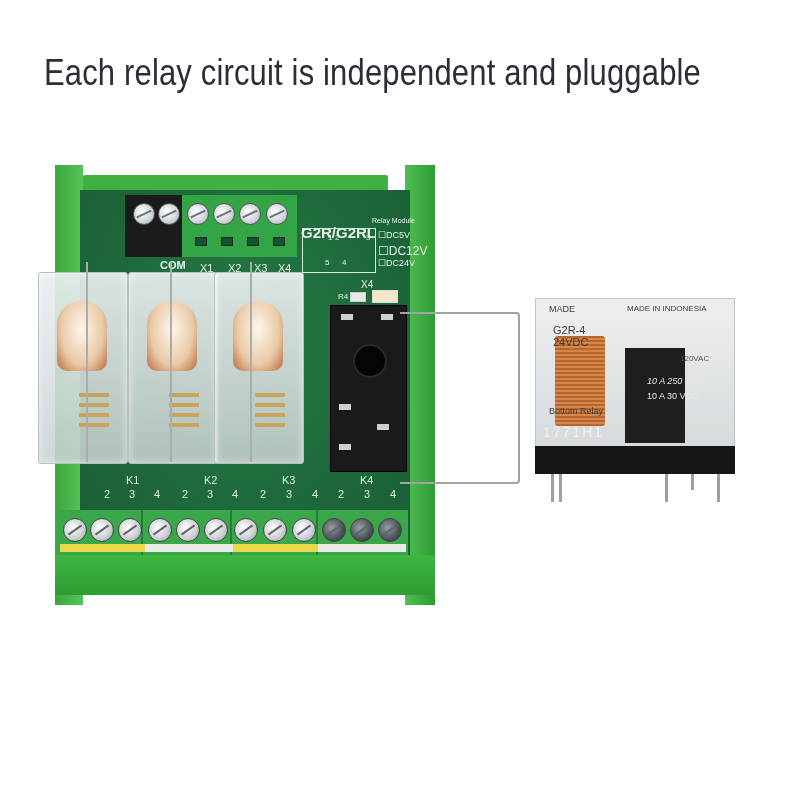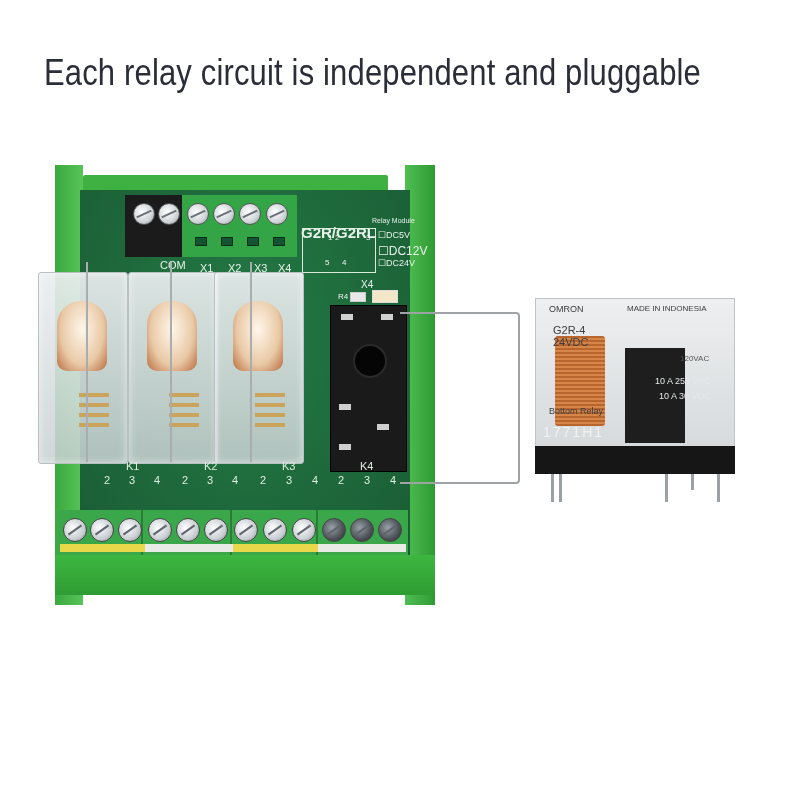--- a/index.html
+++ b/index.html
@@ -34,21 +34,21 @@
   .relay .pins { position:absolute; left:40px; top:120px; width:30px; height:36px; background:repeating-linear-gradient(180deg,#c9a45a 0 4px, transparent 4px 10px); }
   .clip { position:absolute; width:2px; background:#a9adaf; }
 
   
   .socket { position:absolute; left:330px; top:305px; width:75px; height:165px; background:#1a1a1a; border:1px solid #000; }
   .socket .hole { position:absolute; left:22px; top:38px; width:30px; height:30px; border-radius:50%; background:#050505; border:2px solid #2a2a2a; }
   .socket .sslot { position:absolute; width:12px; height:6px; background:#cfcfcf; }
   .wire-clip { position:absolute; left:400px; top:312px; width:118px; height:168px; border:2px solid #9fa3a5; border-left:none; border-radius:0 4px 4px 0; }
 
   
-  .klabel-row { position:absolute; left:100px; top:460px; width:308px; height:30px; }
+  .klabel-row { position:absolute; left:100px; top:474px; width:308px; height:30px; }
   .klabel { position:absolute; top:0; color:#dfeee2; font-size:11px; }
   .pin-num { position:absolute; top:14px; color:#dfeee2; font-size:11px; }
   .bottom-block { position:absolute; left:58px; top:510px; width:350px; height:45px; background:#3aa84a; }
   .bb-seg-line { position:absolute; top:0; width:2px; height:45px; background:#2a7d36; }
   .strip { position:absolute; top:544px; height:8px; }
   .bscrew { position:absolute; width:22px; height:22px; border-radius:50%; background:radial-gradient(circle at 40% 40%, #ffffff, #c9ced2 60%, #80868b); border:1px solid #444; }
   .bscrew.dark { background:radial-gradient(circle at 40% 40%, #9aa1a6, #4c5257 60%, #2a2e31); }
   .bscrew::after { content:""; position:absolute; left:3px; top:10px; width:16px; height:2px; background:#5f666c; transform:rotate(-35deg); }
 
   
@@ -87,21 +87,21 @@
     <div class="screw" style="left:62px;top:8px;"></div>
     <div class="screw" style="left:88px;top:8px;"></div>
     <div class="screw" style="left:114px;top:8px;"></div>
     <div class="screw" style="left:141px;top:8px;"></div>
     <div class="slot" style="left:70px;top:42px;"></div>
     <div class="slot" style="left:96px;top:42px;"></div>
     <div class="slot" style="left:122px;top:42px;"></div>
     <div class="slot" style="left:148px;top:42px;"></div>
   </div>
 
-  <div class="silk" style="left:160px;top:259px;">COM</div>
+  <div class="silk" style="left:160px;top:259px;font-weight:bold;">COM</div>
   <div class="silk" style="left:200px;top:262px;">X1</div>
   <div class="silk" style="left:228px;top:262px;text-align:center;">X2</div>
   <div class="silk" style="left:254px;top:262px;">X3</div>
   <div class="silk" style="left:278px;top:262px;">X4</div>
 
   <div class="silk silk-title" style="left:301px;top:224px;">G2R/G2RL</div>
   <div class="silk silk-small" style="left:372px;top:217px;">Relay Module</div>
   <div class="silk-box" style="left:302px;top:228px;width:72px;height:43px;"></div>
   <div class="silk silk-small" style="left:328px;top:233px;font-size:8px;">1</div>
   <div class="silk silk-small" style="left:335px;top:233px;font-size:8px;">2</div>
@@ -183,27 +183,27 @@
   <div class="strip" style="left:60px;width:85px;background:#e8d84a;"></div>
   <div class="strip" style="left:145px;width:88px;background:#e9ece6;"></div>
   <div class="strip" style="left:233px;width:85px;background:#e8d84a;"></div>
   <div class="strip" style="left:318px;width:88px;background:#e9ece6;"></div>
 </div>
 
 <div class="loose">
   <div class="body"></div>
   <div class="coilw"></div>
   <div class="armature"></div>
-  <div class="loose-text dark" style="left:14px;top:6px;">OMRON</div>
+  <div class="loose-text dark" style="left:14px;top:6px;">MADE</div>
   <div class="loose-text dark" style="left:92px;top:6px;font-size:8px;">MADE IN INDONESIA</div>
   <div class="loose-text dark" style="left:18px;top:26px;font-size:11px;">G2R-4</div>
   <div class="loose-text dark" style="left:18px;top:38px;font-size:11px;">24VDC</div>
   <div class="loose-text" style="left:145px;top:56px;font-size:8px;color:#555;">120VAC</div>
-  <div class="loose-text" style="left:120px;top:78px;">10 A 250 VAC</div>
-  <div class="loose-text" style="left:124px;top:93px;text-align:right;">10 A 30 VDC</div>
+  <div class="loose-text" style="left:112px;top:78px;font-style:italic;">10 A 250 VAC</div>
+  <div class="loose-text" style="left:112px;top:93px;text-align:right;">10 A 30 VDC</div>
   <div class="loose-text dark" style="left:14px;top:108px;">Bottom Relay</div>
   <div class="loose-code">1771H1</div>
   <div class="base"></div>
   <div class="leg" style="left:16px;"></div>
   <div class="leg" style="left:24px;"></div>
   <div class="leg" style="left:130px;"></div>
   <div class="leg" style="left:156px;height:16px;"></div>
   <div class="leg" style="left:182px;"></div>
 </div>
 

